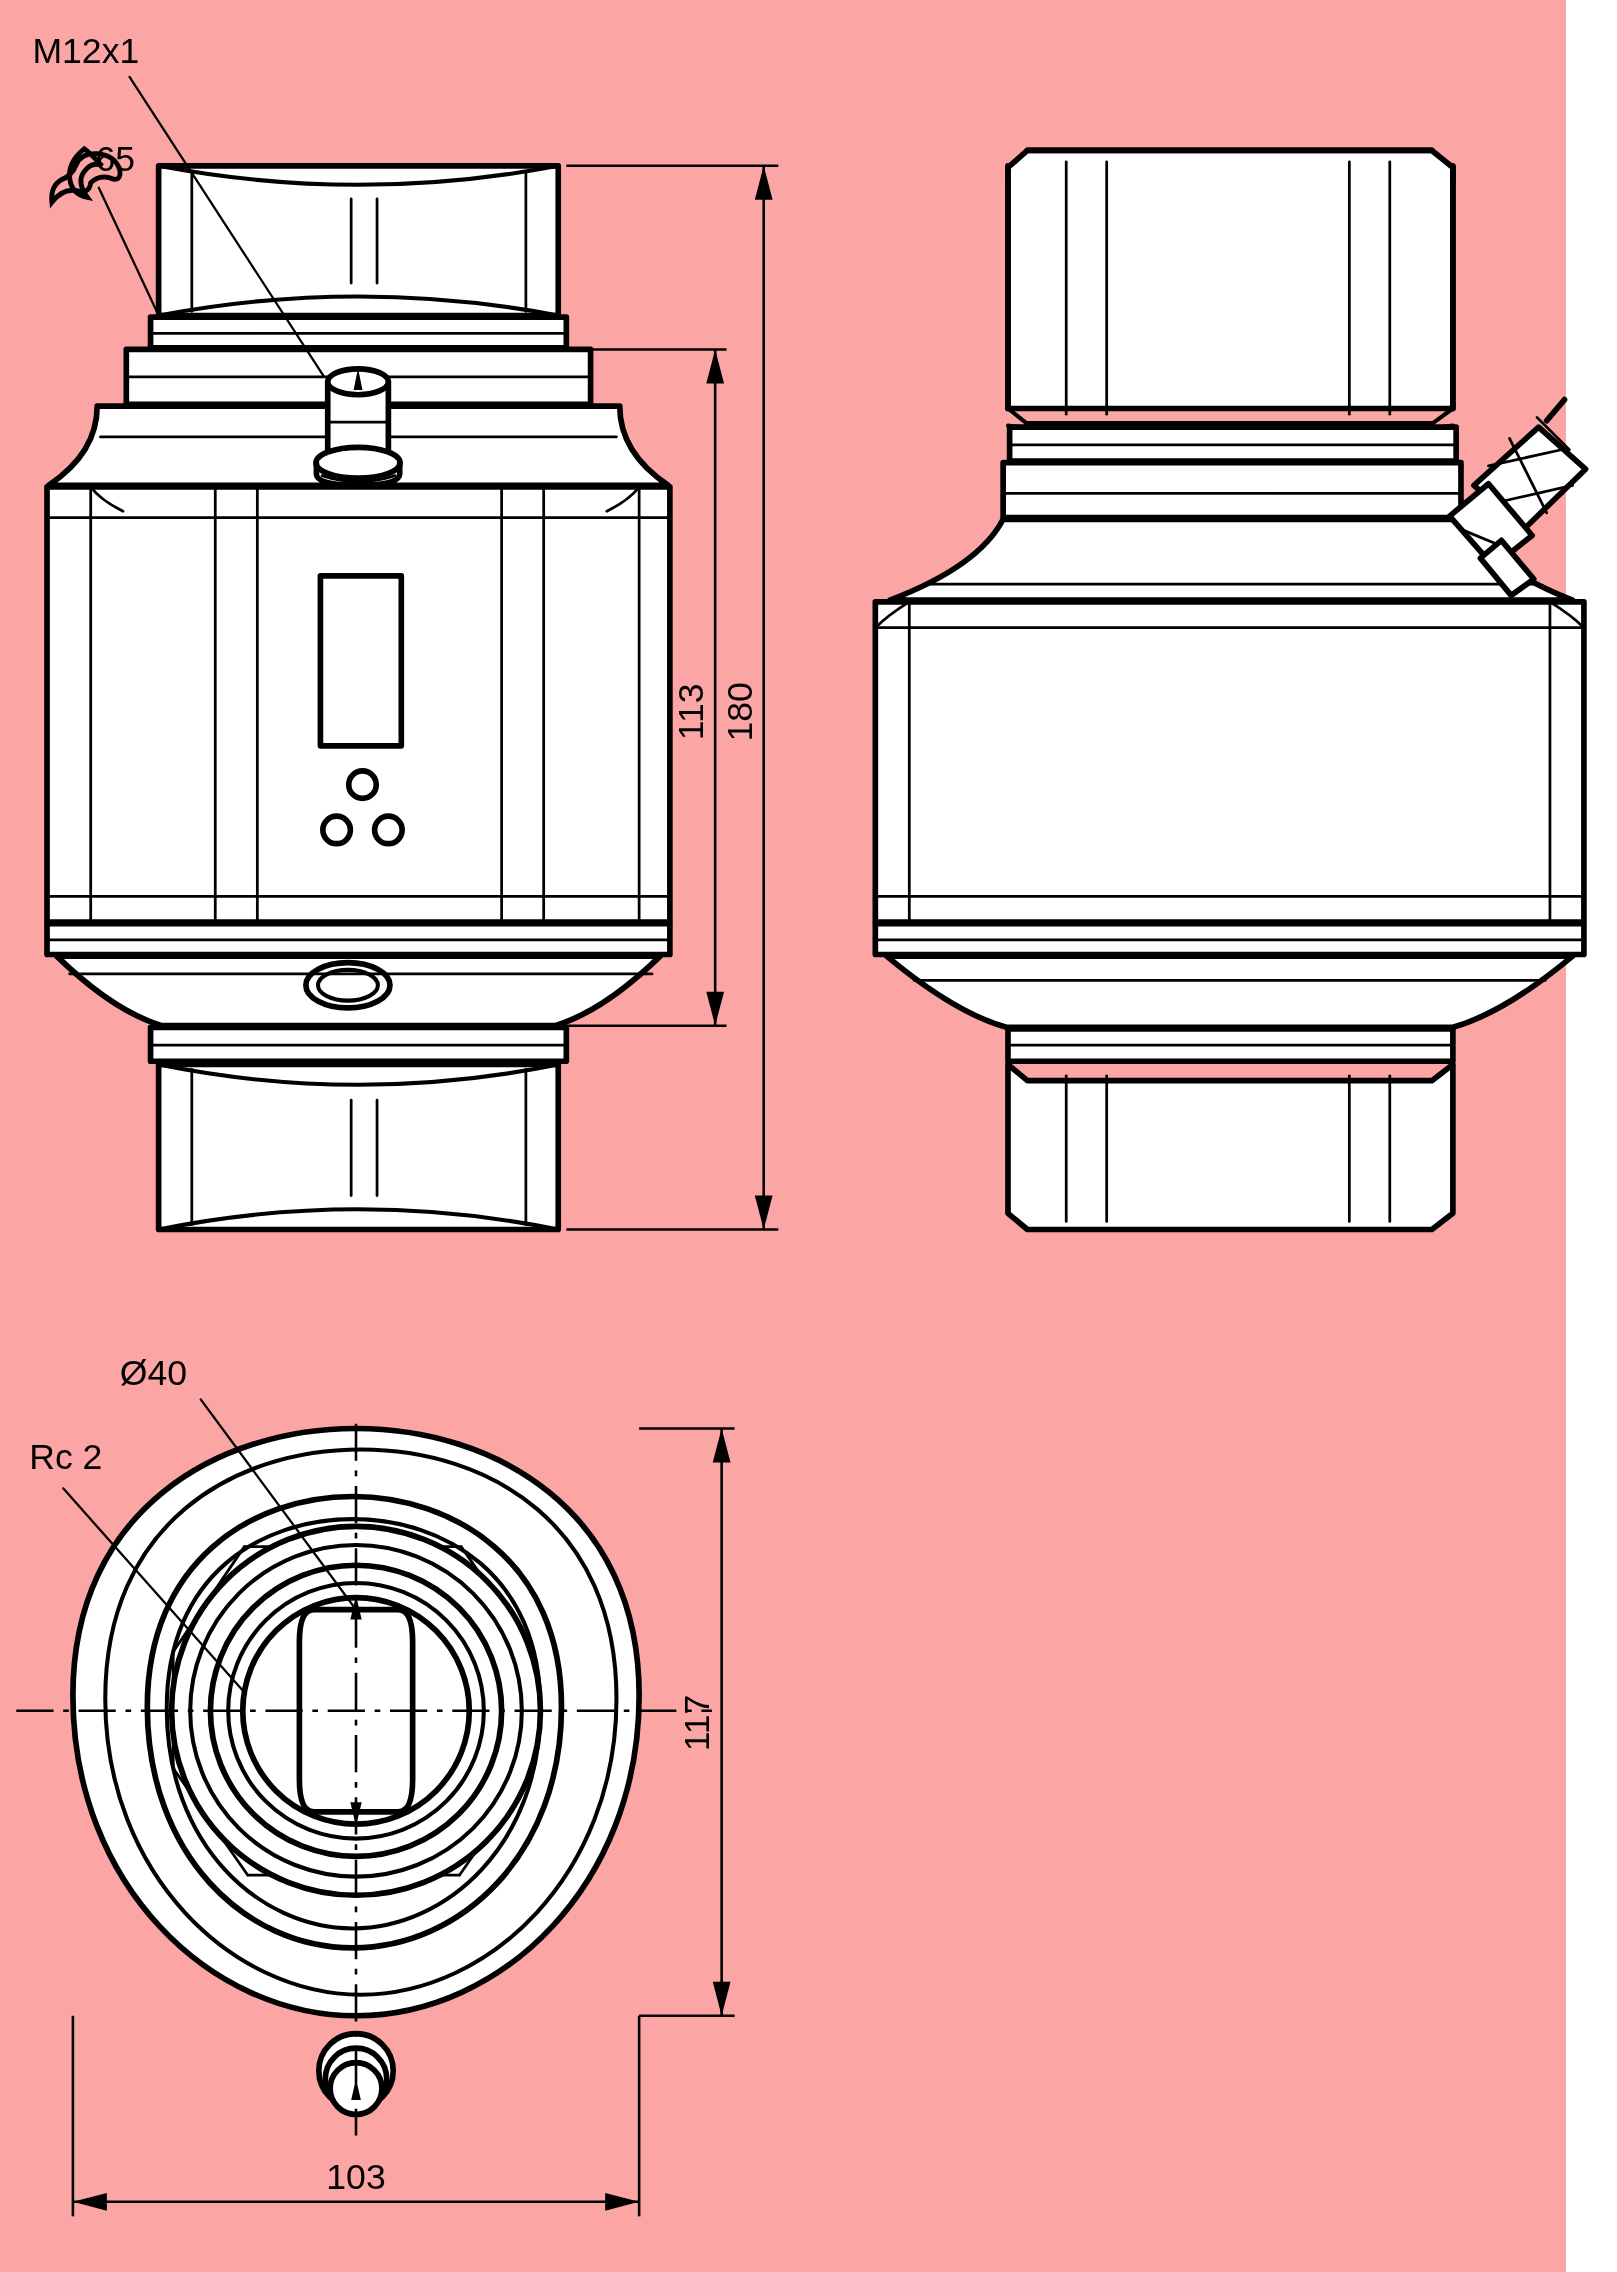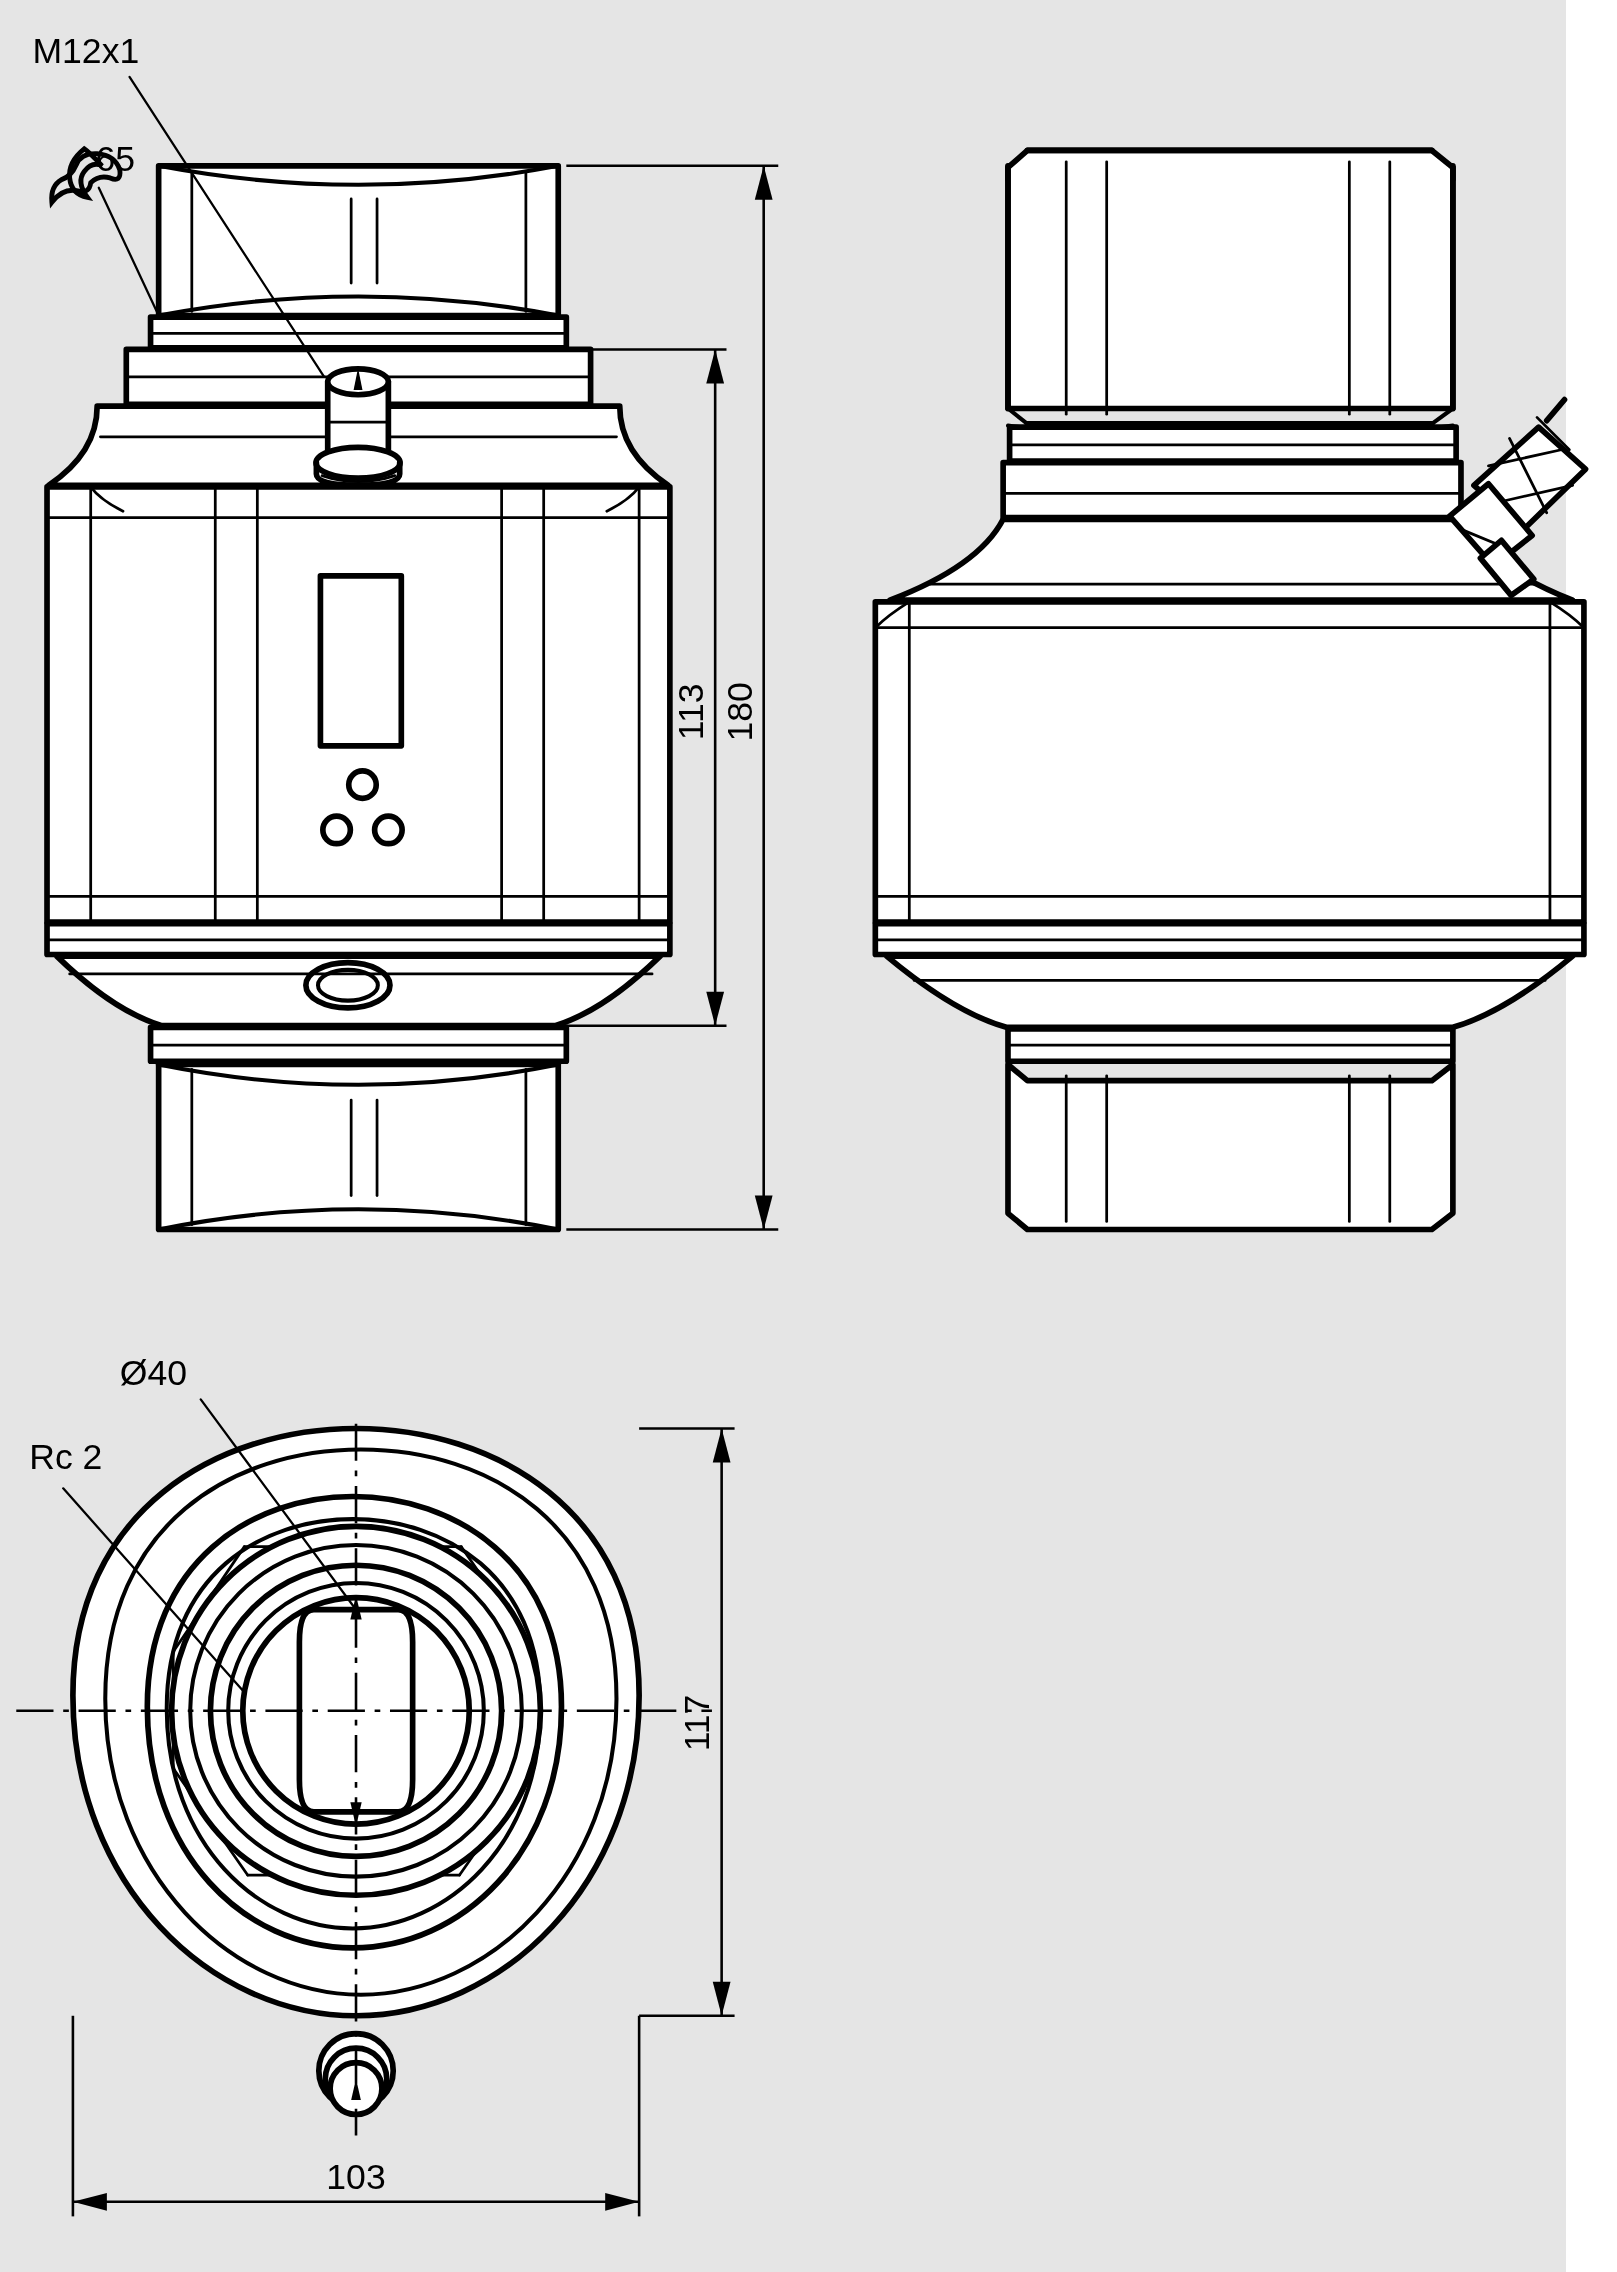--- a/index.html
+++ b/index.html
@@ -2,21 +2,21 @@
 <html style="font-size:13px"><head>
 <meta charset="utf-8">
 <style>
   html,body{margin:0;padding:0;background:#ffffff;}
   body{
     width:1618px;height:2273px;
     font-family:"Liberation Sans", sans-serif;
     color:#000;
     overflow:hidden;
   }
-  #sheet{position:relative;width:1566px;height:2273px;background:#e5e5e5;}
+  #sheet{position:relative;width:1566px;height:2273px;background:#fca5a5;}
   svg#drawing{position:absolute;left:0;top:0;width:1618px;height:2273px;display:block;}
   .ln{fill:none;stroke:#000;}
   .thick{stroke-width:7;stroke-linejoin:round;stroke-linecap:round;}
   .med{stroke-width:5;stroke-linejoin:round;stroke-linecap:round;}
   .thin{stroke-width:3.4;stroke-linejoin:round;stroke-linecap:round;}
   .hair{stroke-width:2.8;stroke-linecap:round;}
   .dimline{stroke-width:3.2;stroke-linecap:butt;}
   .center{stroke-width:3.2;stroke-dasharray:46 12 7 12;stroke-linecap:butt;}
   .fillw{fill:#ffffff;}
   .fillk{fill:#000000;}

